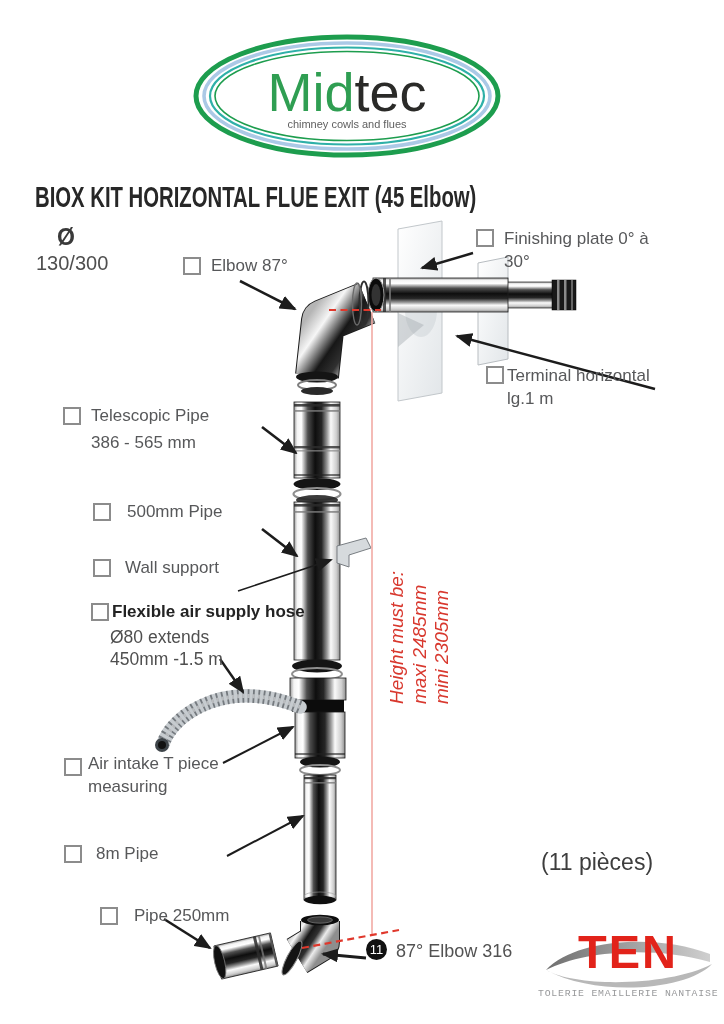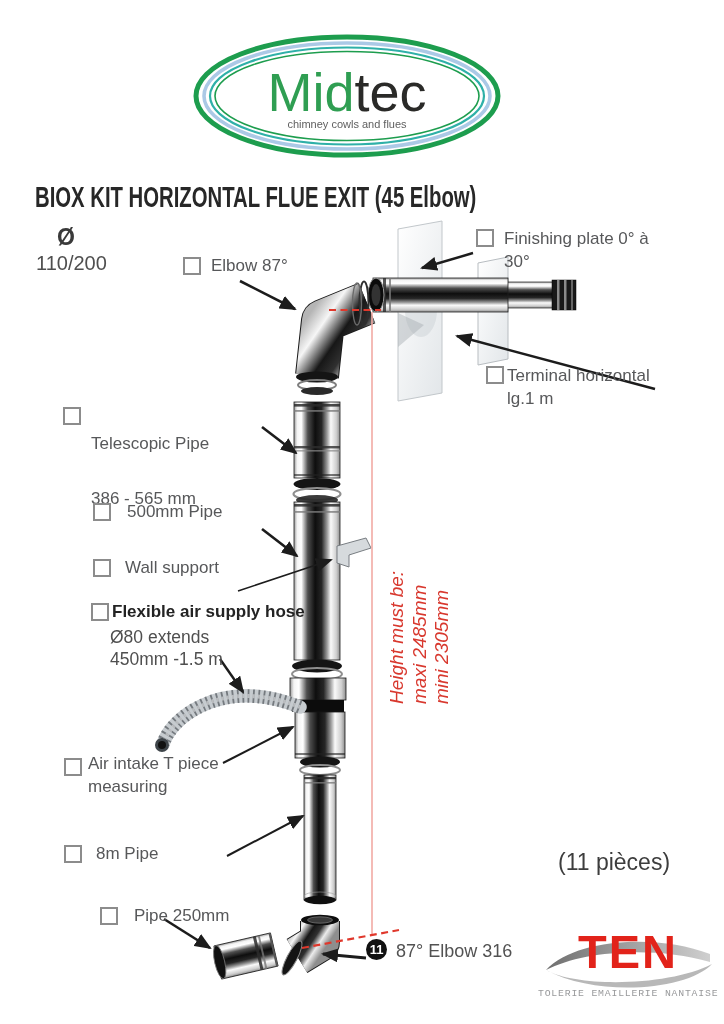--- a/index.html
+++ b/index.html
@@ -22,37 +22,37 @@
 
   
   .dia-sym{position:absolute;left:57px;top:224px;font-size:23px;font-weight:bold;color:#3a3a3a;}
   .dia-val{position:absolute;left:36px;top:252px;font-size:20px;color:#4f4f4f;}
 
   
   .lbl{position:absolute;display:flex;gap:10px;color:#57585a;font-size:17px;line-height:22px;}
   .lbl .cb{width:14px;height:14px;border:2px solid #8c8c8c;background:#fff;flex:none;margin-top:2px;}
   .lbl.tight{gap:3px;}
   .lbl .ml{line-height:23px;}
-  .lh27 .ml{line-height:27px;margin-top:28px;}
+  .lh27 .ml{line-height:27px;}
   .dark{color:#232323;font-weight:600;}
   .detail{position:absolute;color:#4f4f4f;font-size:17.5px;line-height:22px;}
 
   
   .height-note{position:absolute;left:386px;top:704px;width:185px;
                transform:rotate(-90deg);transform-origin:0 0;
                font-size:19px;font-style:italic;line-height:22.5px;color:#d8382e;}
 
   
   .badge{position:absolute;left:366px;top:939px;width:21px;height:21px;border-radius:50%;
-         background:#111;color:#fff;font-size:13px;font-weight:bold;
+         background:#111;color:#fff;font-size:13px;font-weight:normal;
          display:flex;align-items:center;justify-content:center;}
   .elbow316-lbl{position:absolute;left:396px;top:941px;font-size:18px;color:#525252;}
 
   
-  .pieces{position:absolute;left:558px;top:849px;font-size:23px;color:#3d3d3d;}
+  .pieces{position:absolute;left:541px;top:849px;font-size:23px;color:#3d3d3d;}
 
   
   .ten{position:absolute;left:538px;top:924px;width:180px;height:92px;}
   .ten .name{position:absolute;top:2px;left:0;width:100%;text-align:center;
              font-size:47px;line-height:52px;font-weight:bold;color:#e2231a;letter-spacing:2px;}
   .ten .sub{position:absolute;top:64px;left:0;width:100%;text-align:right;white-space:nowrap;
             font-family:Liberation Mono, monospace;font-size:9.8px;letter-spacing:0.8px;color:#98999b;}
 </style>
 </head>
 <body>
@@ -237,21 +237,21 @@
     <ellipse cx="155" cy="62" rx="137" ry="48.5" fill="none" stroke="#2fb0a8" stroke-width="2.2"></ellipse>
     <ellipse cx="155" cy="62" rx="132" ry="44.5" fill="none" stroke="#1d9d4e" stroke-width="1.6"></ellipse>
   </svg>
   <div class="brand"><span class="g">Mid</span><span class="k">tec</span></div>
   <div class="tagline">chimney cowls and flues</div>
 </div>
 
 <div class="title">BIOX KIT HORIZONTAL FLUE EXIT (45 Elbow)</div>
 
 <div class="dia-sym">Ø</div>
-<div class="dia-val">110/200</div>
+<div class="dia-val">130/300</div>
 
 <div class="lbl" style="left:183px;top:255px">
   <span class="cb"></span>
   <span>Elbow 87°</span>
 </div>
 
 <div class="lbl" style="left:476px;top:227px;width:190px">
   <span class="cb"></span>
   <span>
     <div class="ml">Finishing plate 0° à</div>

